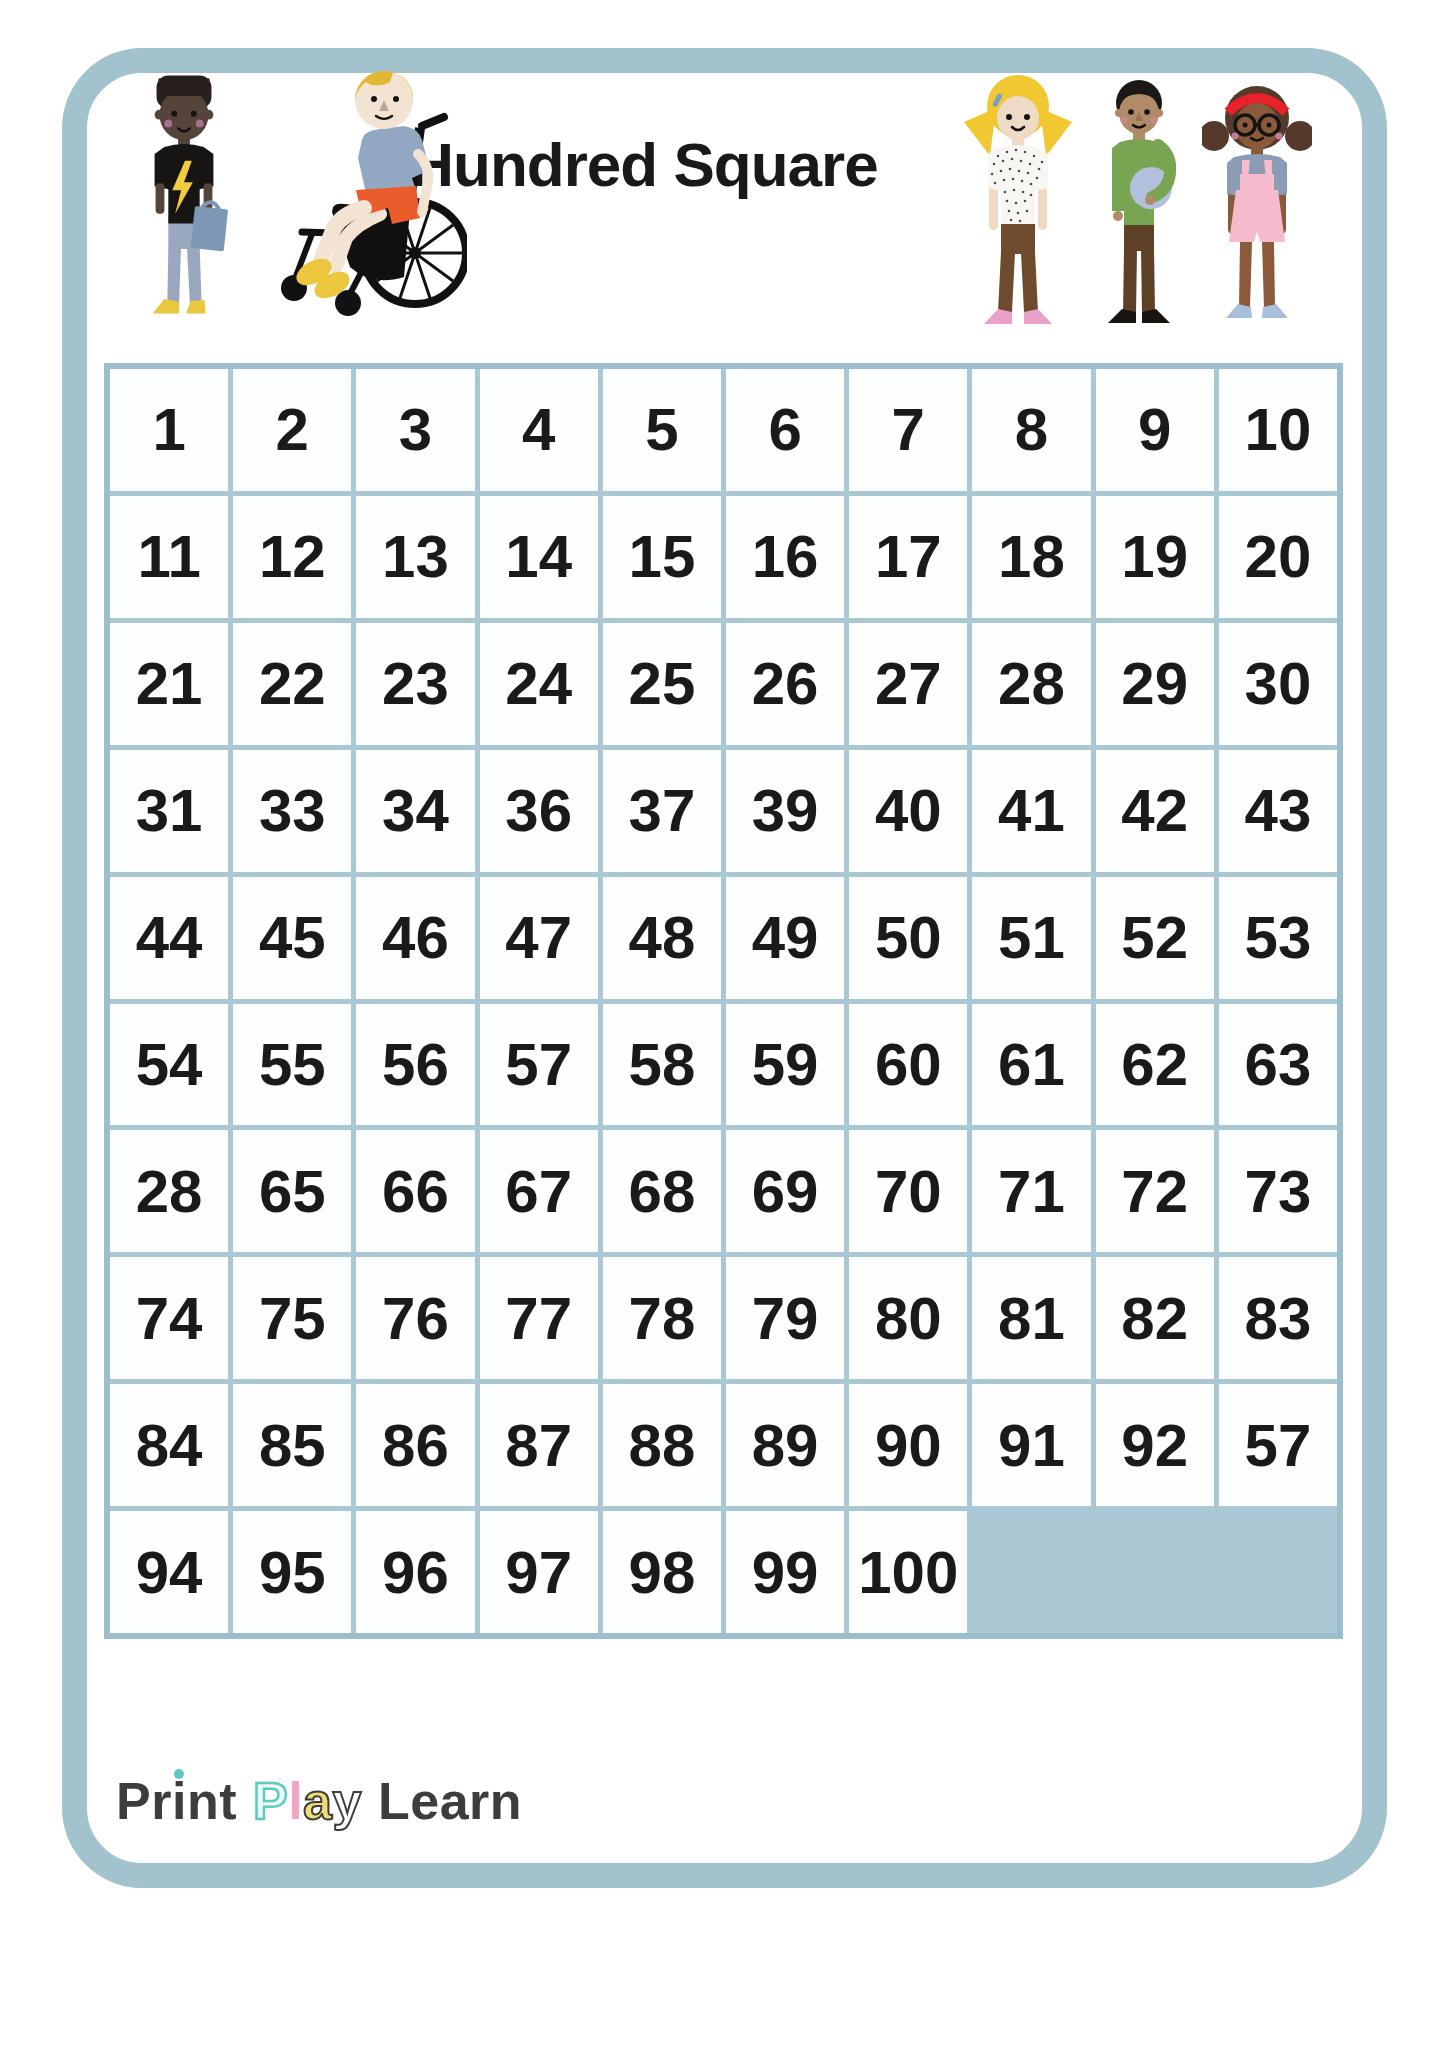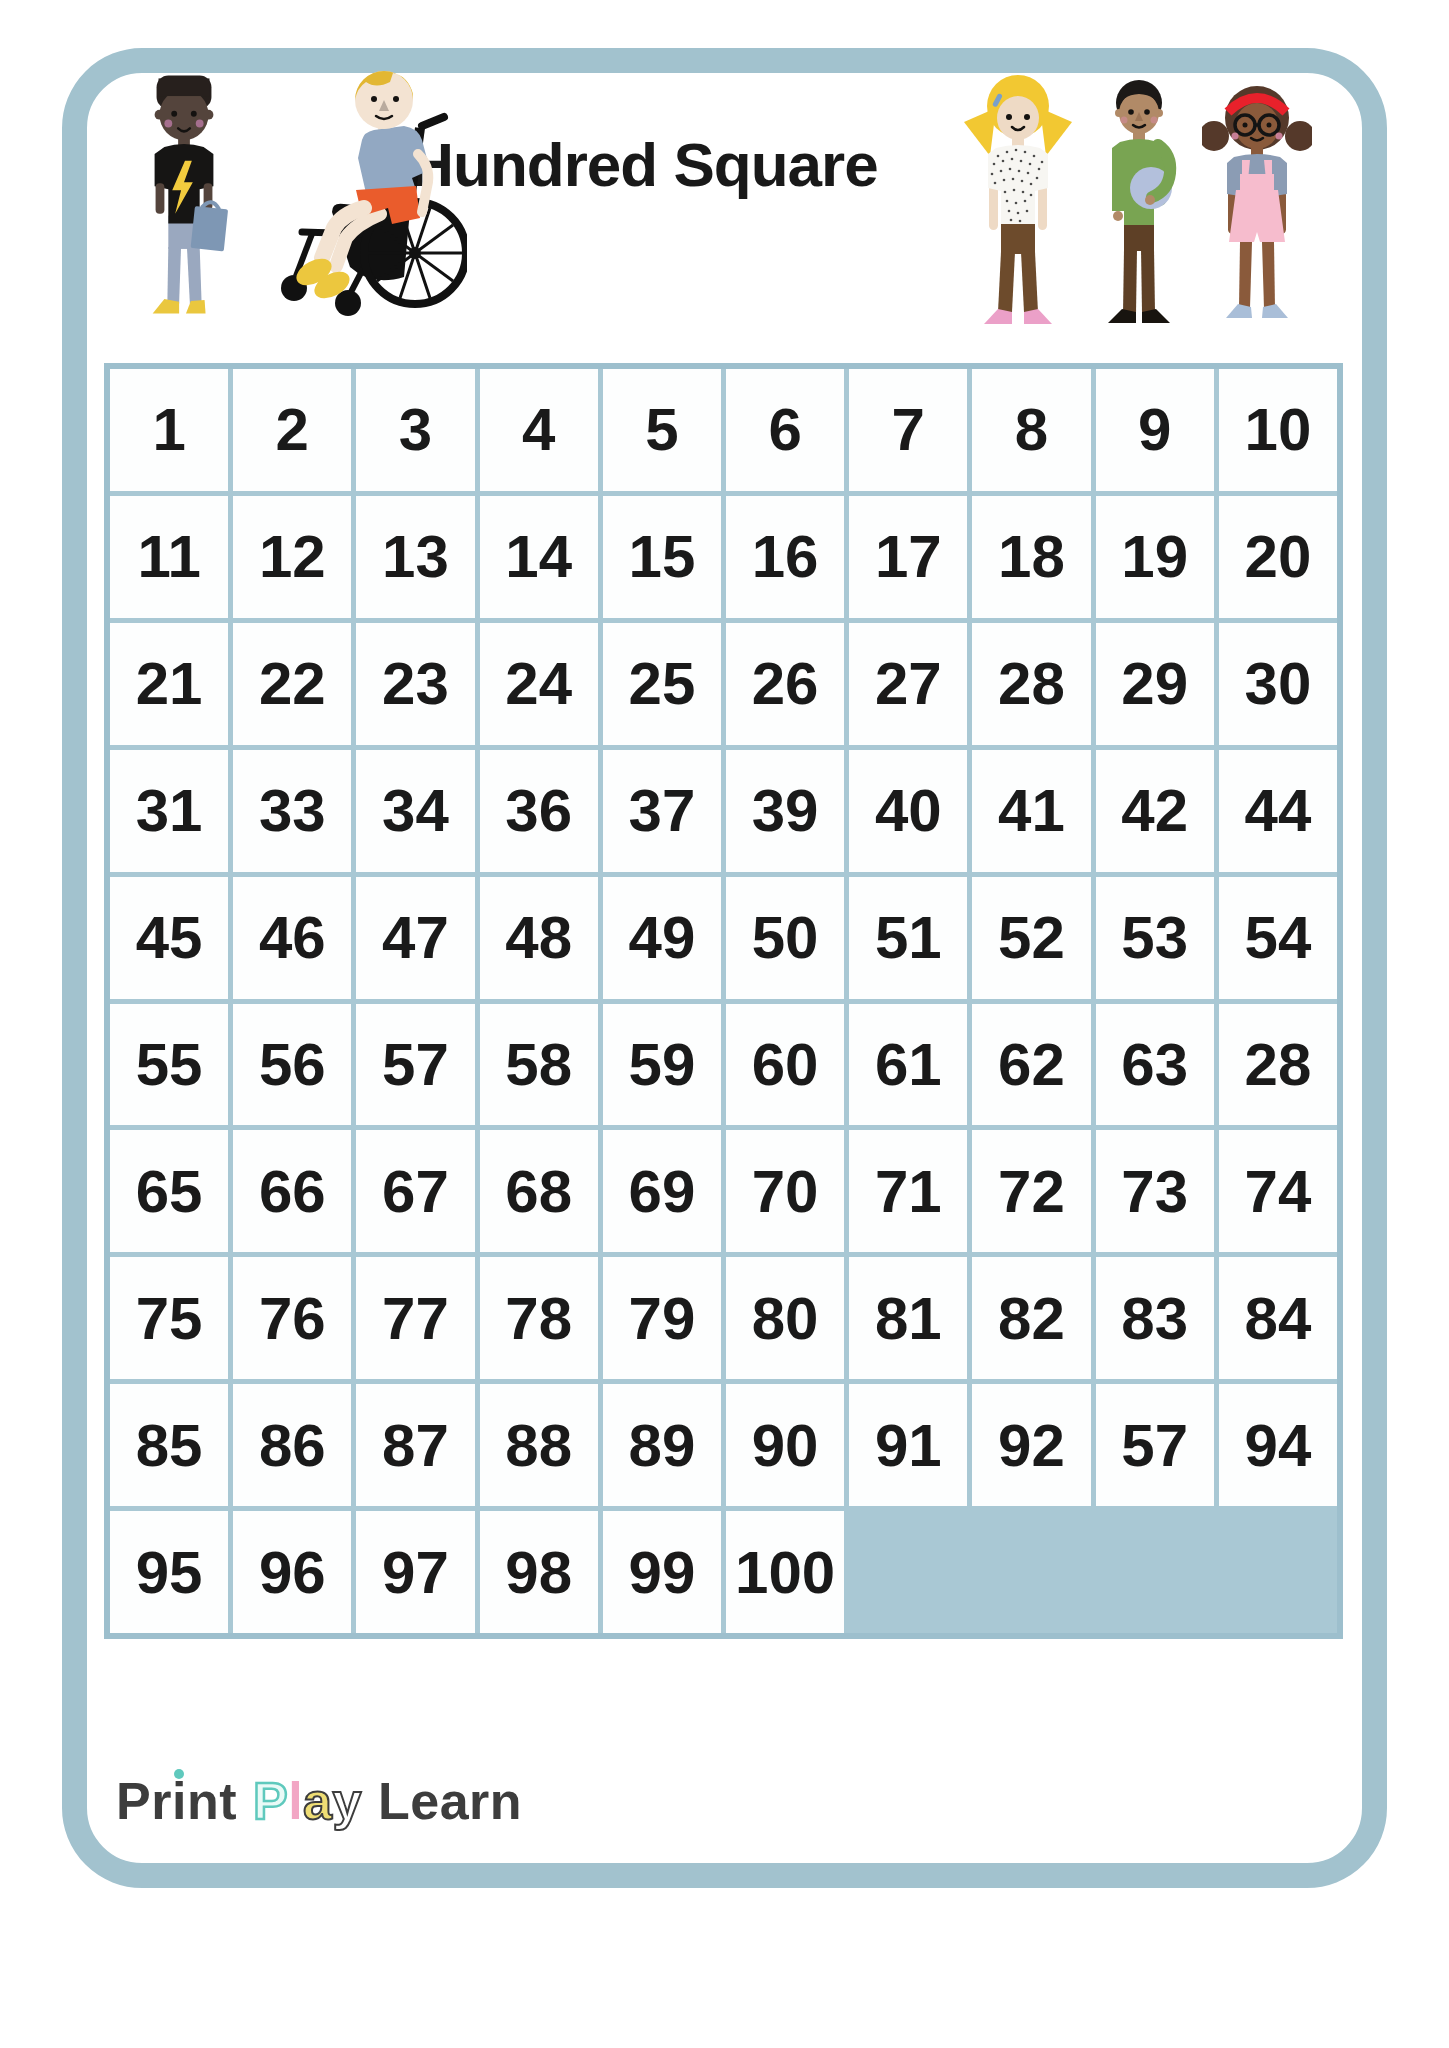--- a/index.html
+++ b/index.html
@@ -291,20 +291,21 @@
     <div class="cell">30</div>
     <div class="cell">31</div>
     <div class="cell">33</div>
     <div class="cell">34</div>
     <div class="cell">36</div>
     <div class="cell">37</div>
     <div class="cell">39</div>
     <div class="cell">40</div>
     <div class="cell">41</div>
     <div class="cell">42</div>
+    <div class="cell">43</div>
     <div class="cell">44</div>
     <div class="cell">45</div>
     <div class="cell">46</div>
     <div class="cell">47</div>
     <div class="cell">48</div>
     <div class="cell">49</div>
     <div class="cell">50</div>
     <div class="cell">51</div>
     <div class="cell">52</div>
     <div class="cell">53</div>

